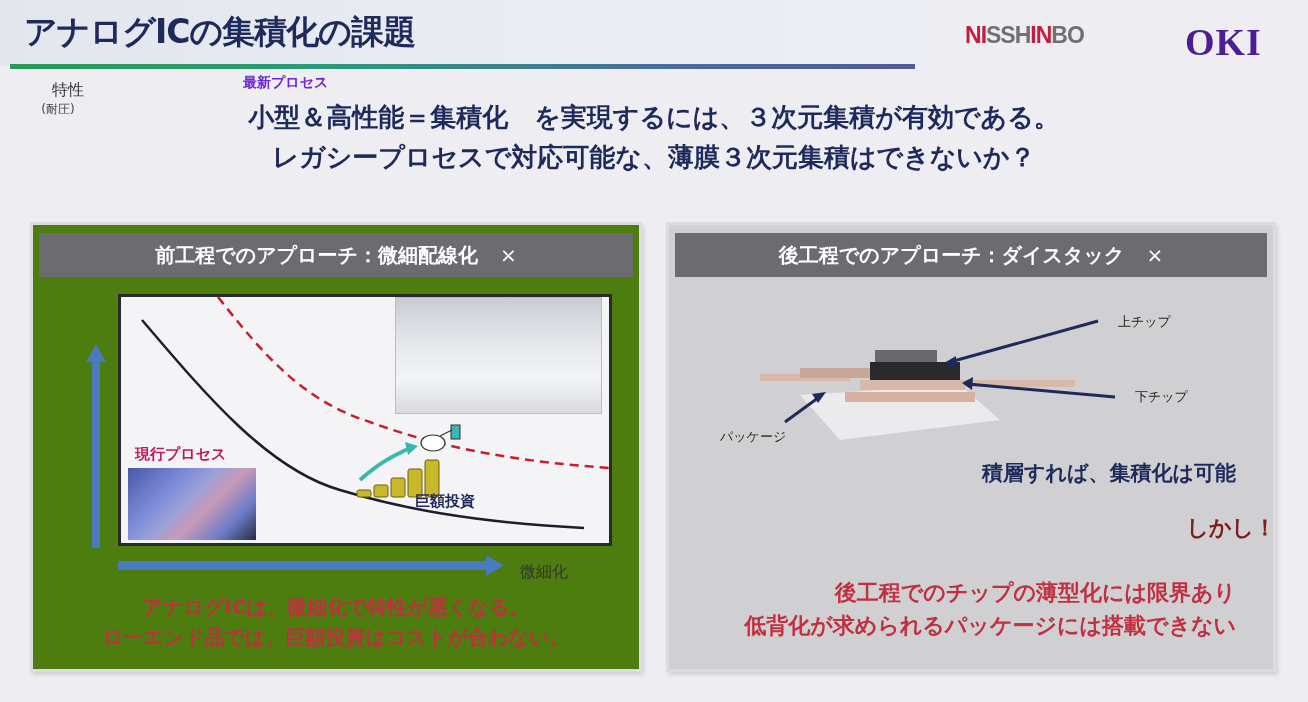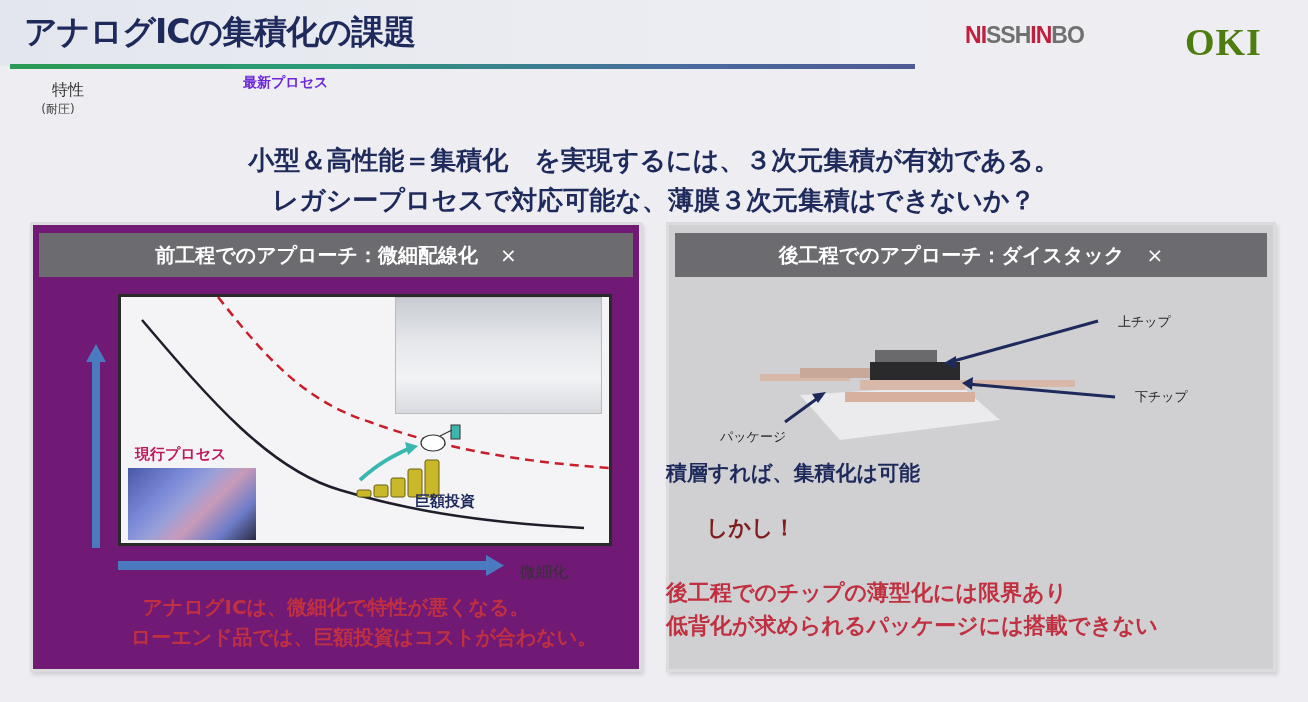--- a/index.html
+++ b/index.html
@@ -21,34 +21,34 @@
     background:linear-gradient(90deg,#2a9a55 0%,#2a9a7a 35%,#4a6aa0 75%,#505a96 100%);
   }
   .logo-nisshinbo {
     position:absolute; left:965px; top:22px; font-size:23px; font-weight:bold;
     letter-spacing:-1px; white-space:nowrap; font-family:"Liberation Sans",sans-serif;
   }
   .logo-nisshinbo .red { color:#c0203e; }
   .logo-nisshinbo .gray { color:#707070; }
   .logo-oki {
     position:absolute; left:1185px; top:20px; font-size:38px; font-weight:bold;
-    color:#4d7c0f; font-family:"Liberation Serif",serif; letter-spacing:1px;
+    color:#4c1d95; font-family:"Liberation Serif",serif; letter-spacing:1px;
   }
   .lead {
     position:absolute; left:0; width:1308px; text-align:center;
-    font-size:26px; font-weight:bold; color:#1f2a5c; white-space:nowrap;margin-top:43px;
+    font-size:26px; font-weight:bold; color:#1f2a5c; white-space:nowrap;
   }
   .lead.l1 { top:100px; }
   .lead.l2 { top:140px; }
 
   .panel {
     position:absolute; top:222px; height:450px;
     box-shadow:2px 3px 4px rgba(0,0,0,0.12);
   }
-  .panel.left { left:30px; width:612px; background:#701a75; border:3px solid #dcdcdf; box-sizing:border-box; }
+  .panel.left { left:30px; width:612px; background:#4d7c0f; border:3px solid #dcdcdf; box-sizing:border-box; }
   .panel.right { left:666px; width:610px; background:#d0d0d2; border:3px solid #dcdcdf; box-sizing:border-box; }
   .panel-header {
     position:absolute; left:6px; top:8px; right:6px; height:44px;
     background:#6c6c70; color:#ffffff; font-size:20px; font-weight:bold;
     display:flex; align-items:center; justify-content:center; white-space:nowrap;
   }
   .panel-header .x { margin-left:22px; font-weight:normal; font-size:20px; }
 
   
   .chart-frame {
@@ -80,26 +80,26 @@
   }
   .photo-wafer {
     position:absolute; left:128px; top:468px; width:128px; height:72px;
     background:linear-gradient(135deg,#4a58a8 0%,#7a8ad8 30%,#9aa0d8 45%,#c89ab8 60%,#6c7cc8 80%,#2a2a40 100%);
   }
   .left-caption {
     position:absolute; left:30px; width:612px; text-align:center;
     font-size:20px; font-weight:bold; color:#c03040; white-space:nowrap;
   }
   .left-caption.c1 { top:594px; }
-  .left-caption.c2 { top:624px;padding-left:28px; }
+  .left-caption.c2 { top:624px; }
 
   
   .chip-label { position:absolute; font-size:13px; color:#222; }
   .right-text {
-    position:absolute; left:666px; width:610px; text-align:left; font-weight:bold; white-space:nowrap;
+    position:absolute; left:626px; width:610px; text-align:right; font-weight:bold; white-space:nowrap;
   }
   .right-text.stack { top:459px; font-size:21px; color:#1f2a5c; }
   .right-text.however { top:513px; font-size:22px; color:#7f1d1d;padding-left:40px; }
   .right-text.limit1 { top:578px; font-size:22px; color:#c03040; }
   .right-text.limit2 { top:611px; font-size:22px; color:#c03040; }
 </style>
 </head>
 <body>
 
 <div class="title-band"></div>

